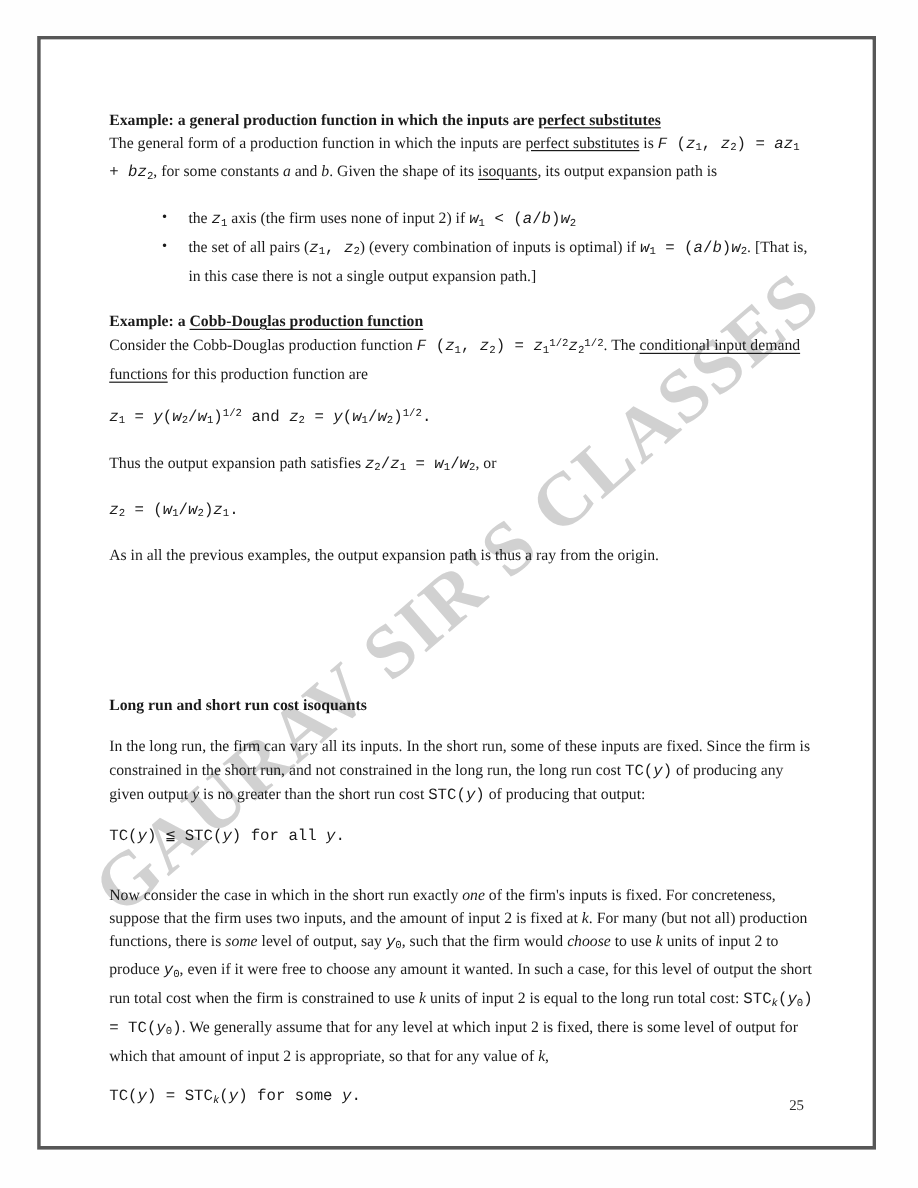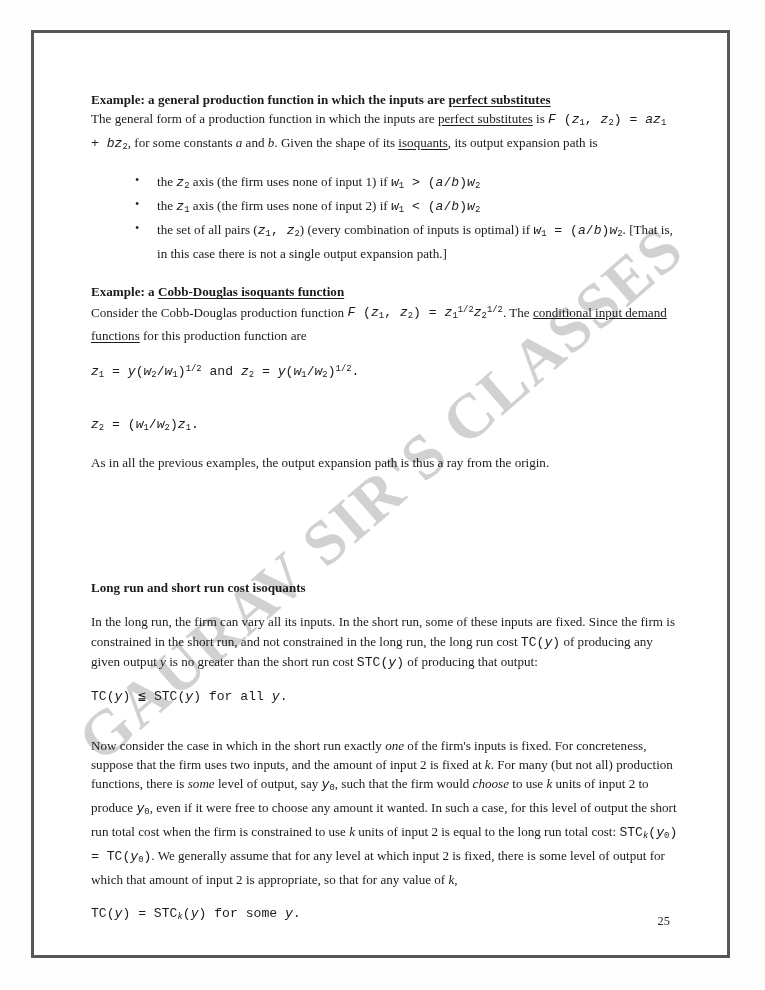--- a/index.html
+++ b/index.html
@@ -118,37 +118,37 @@
 
       <div id="content">
 
         <div class="h-sec"><span>Example: a general production function in which the inputs are </span><span class="u">perfect substitutes</span></div>
 
         <div class="p">The general form of a production function in which the inputs are <span class="u">perfect substitutes</span> is <span class="math"><span class="i">F</span> (<span class="i">z</span><sub>1</sub>, <span class="i">z</span><sub>2</sub>) = <span class="i">az</span><sub>1</sub> + <span class="i">bz</span><sub>2</sub></span>, for some constants <span class="i">a</span> and <span class="i">b</span>. Given the shape of its <span class="u">isoquants</span>, its output expansion path is</div>
 
         <div class="gap-m"></div>
 
         <ul class="bullets">
-          <li>the <span class="math"><span class="i">z</span><sub>2</sub></span> axis (the firm uses none of input 1) if <span class="math"><span class="i">w</span><sub>1</sub> &gt; (<span class="i">a</span>/<span class="i">b</span>)<span class="i">w</span><sub>2</sub></span></li>
           <li>the <span class="math"><span class="i">z</span><sub>1</sub></span> axis (the firm uses none of input 2) if <span class="math"><span class="i">w</span><sub>1</sub> &lt; (<span class="i">a</span>/<span class="i">b</span>)<span class="i">w</span><sub>2</sub></span></li>
           <li>the set of all pairs (<span class="math"><span class="i">z</span><sub>1</sub>, <span class="i">z</span><sub>2</sub></span>) (every combination of inputs is optimal) if <span class="math"><span class="i">w</span><sub>1</sub> = (<span class="i">a</span>/<span class="i">b</span>)<span class="i">w</span><sub>2</sub></span>. [That is, in this case there is not a single output expansion <span class="b">path</span>.]</li>
         </ul>
 
         <div class="gap-l"></div>
 
-        <div class="h-sec"><span>Example: a </span><span class="u">Cobb-Douglas isoquants function</span></div>
+        <div class="h-sec"><span>Example: a </span><span class="u">Cobb-Douglas production function</span></div>
 
         <div class="p">Consider the Cobb-Douglas production function <span class="math"><span class="i">F</span> (<span class="i">z</span><sub>1</sub>, <span class="i">z</span><sub>2</sub>) = <span class="i">z</span><sub>1</sub><sup>1/2</sup><span class="i">z</span><sub>2</sub><sup>1/2</sup></span>. The <span class="u">conditional input demand functions</span> for this production function are</div>
 
         <div class="gap-m"></div>
 
         <div class="p math"><span class="i">z</span><sub>1</sub> = <span class="i">y</span>(<span class="i">w</span><sub>2</sub>/<span class="i">w</span><sub>1</sub>)<sup>1/2</sup> and <span class="i">z</span><sub>2</sub> = <span class="i">y</span>(<span class="i">w</span><sub>1</sub>/<span class="i">w</span><sub>2</sub>)<sup>1/2</sup>.</div>
 
         <div class="gap-m"></div>
 
+        <div class="p">Thus the output expansion path satisfies <span class="math"><span class="i">z</span><sub>2</sub>/<span class="i">z</span><sub>1</sub> = <span class="i">w</span><sub>1</sub>/<span class="i">w</span><sub>2</sub></span>, or</div>
 
         <div class="gap-m"></div>
 
         <div class="p math"><span class="i">z</span><sub>2</sub> = (<span class="i">w</span><sub>1</sub>/<span class="i">w</span><sub>2</sub>)<span class="i">z</span><sub>1</sub>.</div>
 
         <div class="gap-m"></div>
 
         <div class="p">As in all the previous examples, the output expansion path is thus a ray from the origin.</div>
 
         <div class="gap-huge"></div>

